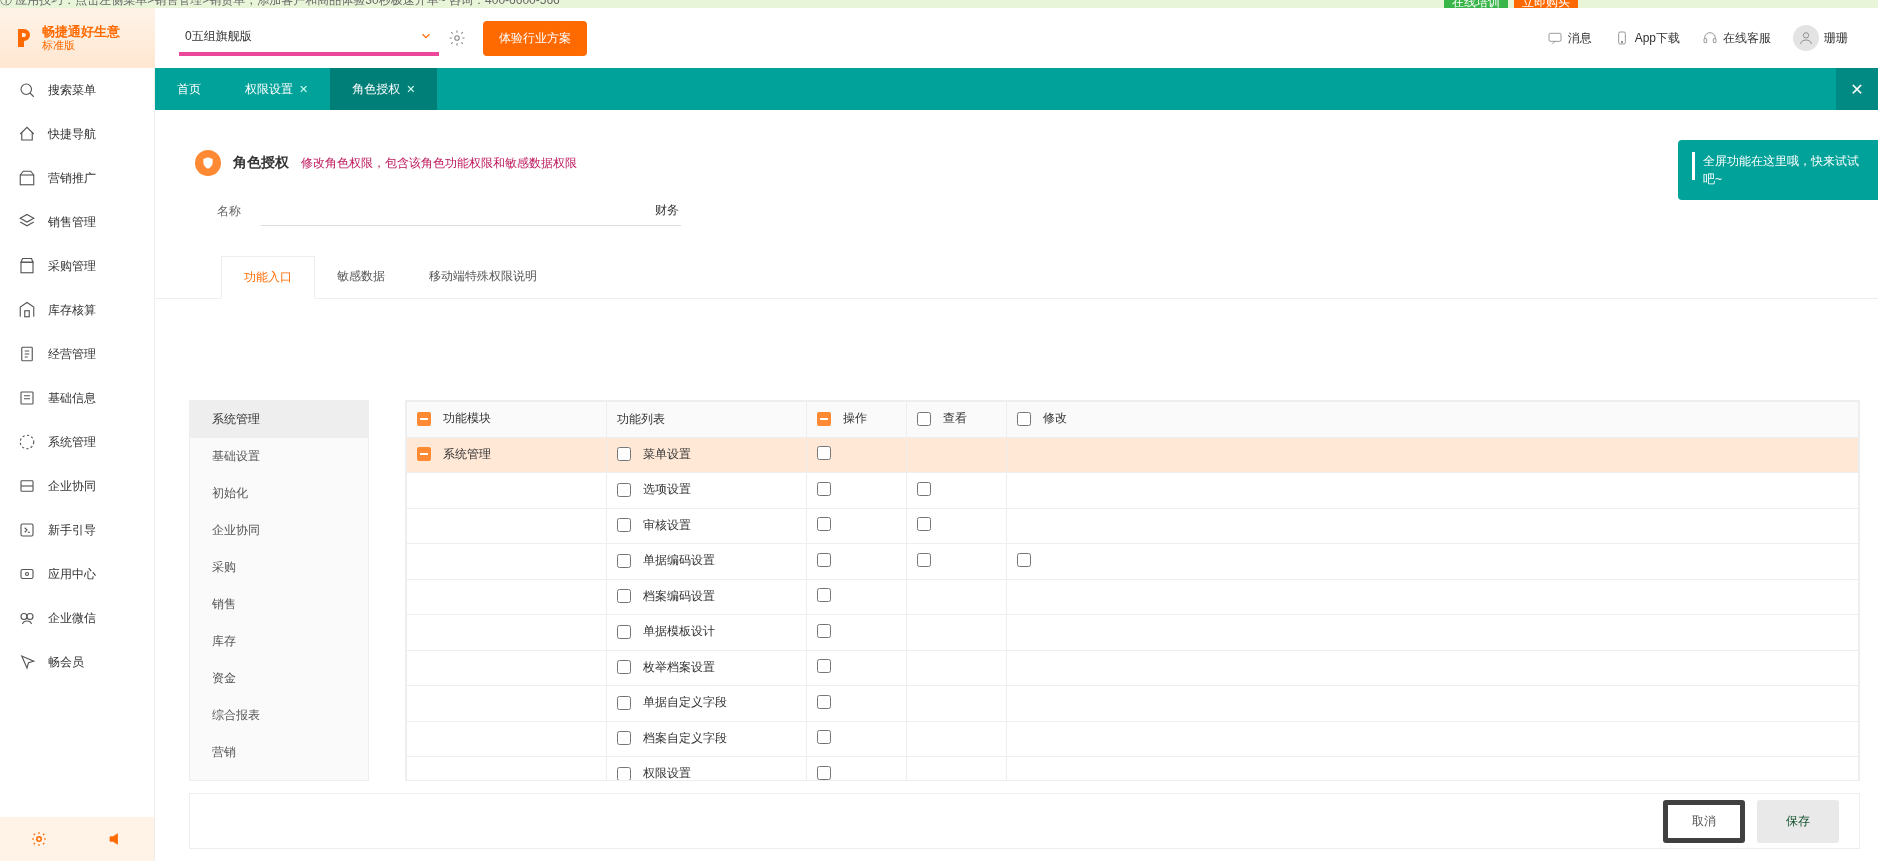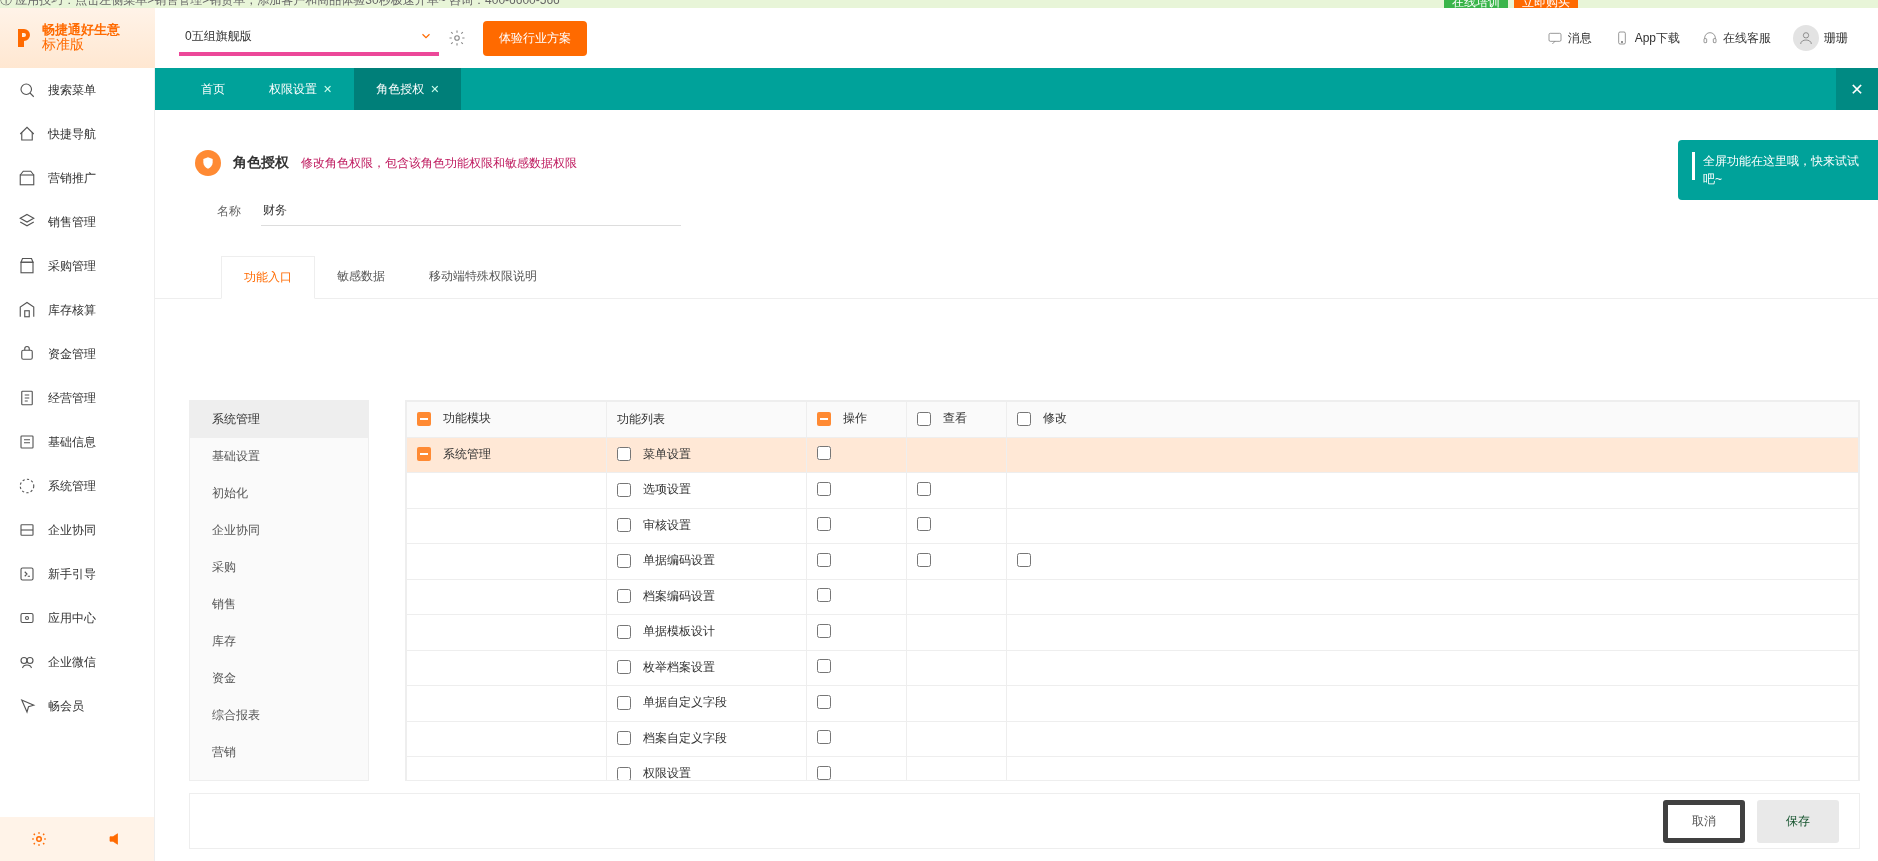--- a/index.html
+++ b/index.html
@@ -12,21 +12,21 @@
 .top-banner .btns{position:absolute;right:300px;top:-8px;display:flex;gap:6px;}
 .top-banner .btn-g{background:#3ab54a;color:#fff;padding:2px 8px;border-radius:2px;}
 .top-banner .btn-o{background:#ff6a00;color:#fff;padding:2px 8px;border-radius:2px;}
 
 
 .hdr{position:absolute;top:8px;left:0;right:0;height:60px;display:flex;align-items:center;}
 .logo{width:155px;height:60px;display:flex;align-items:center;padding-left:12px;gap:6px;background:linear-gradient(180deg,#fff3e8 0%,#ffe7d1 100%);}
 .logo svg{width:24px;height:24px;}
 .logo-text{display:flex;flex-direction:column;line-height:1.1;}
 .logo-text .t1{color:#ff6a00;font-weight:600;font-size:13px;}
-.logo-text .t2{color:#ff6a00;font-size:14px;}
+.logo-text .t2{color:#ff6a00;font-size:11px;}
 .org-sel{width:260px;height:36px;border:none;border-bottom:4px solid #ec4899;margin-left:24px;display:flex;align-items:center;justify-content:space-between;padding:0 6px;color:#333;}
 .org-sel svg{width:14px;height:14px;}
 .gear{width:36px;height:36px;display:flex;align-items:center;justify-content:center;cursor:pointer;}
 .gear svg{width:18px;height:18px;stroke:#888;}
 .btn-orange{background:#ff6a00;color:#fff;padding:9px 16px;border-radius:4px;margin-left:8px;cursor:pointer;}
 .hdr-right{margin-left:auto;display:flex;align-items:center;gap:22px;padding-right:30px;}
 .hdr-right .item{display:flex;align-items:center;gap:5px;color:#666;cursor:pointer;}
 .hdr-right .item svg{width:16px;height:16px;stroke:#666;fill:none;}
 .avatar{width:26px;height:26px;border-radius:50%;background:#e3e3e3;display:flex;align-items:center;justify-content:center;}
 .avatar svg{width:16px;height:16px;fill:#fff;}
@@ -50,21 +50,21 @@
 .page-head{display:flex;align-items:center;gap:12px;padding:40px 40px 10px 40px;}
 .page-head .ic{width:26px;height:26px;border-radius:50%;background:#ff8a33;display:flex;align-items:center;justify-content:center;}
 .page-head .ic svg{width:14px;height:14px;fill:#fff;}
 .page-head .tt{font-size:14px;font-weight:600;}
 .page-head .sub{color:#be185d;}
 .callout{position:absolute;right:0;top:30px;background:#00a29a;color:#fff;padding:12px 14px;border-radius:4px 0 0 4px;max-width:200px;line-height:1.5;}
 .callout::before{content:"";display:inline-block;width:3px;height:28px;background:#fff;float:left;margin-right:8px;}
 
 .name-row{padding:10px 40px 30px 62px;display:flex;align-items:center;gap:20px;}
 .name-row .lbl{color:#666;}
-.name-row .val{width:420px;border-bottom:1px solid #ddd;padding:6px 2px;}
+.name-row .val{width:420px;border-bottom:1px solid #ddd;padding:6px 2px;text-align:right;}
 
 .ctabs{display:flex;gap:0;border-bottom:1px solid #eee;padding-left:34px;}
 .ctabs .ct{padding:12px 22px;cursor:pointer;color:#555;position:relative;}
 .ctabs .ct.active{color:#ff6a00;border:1px solid #eee;border-bottom:1px solid #fff;margin-bottom:-1px;background:#fff;margin-left:32px;}
 
 .worksplit{display:flex;position:absolute;top:290px;left:34px;right:18px;bottom:80px;}
 .cat-list{width:180px;border:1px solid #eee;background:#fafafa;overflow:auto;}
 .cat-list .cat{padding:10px 22px;cursor:pointer;color:#555;}
 .cat-list .cat.active{background:#eee;color:#333;}
 
@@ -194,27 +194,20 @@
         </div>
         <div class="nv">
           <svg viewBox="0 0 24 24">
             <path d="M3 21V8l9-6 9 6v13"></path>
             <rect x="9" y="13" width="6" height="8"></rect>
           </svg>
           <span>库存核算</span>
         </div>
         <div class="nv">
           <svg viewBox="0 0 24 24">
-            <rect x="5" y="7" width="14" height="12" rx="2"></rect>
-            <path d="M9 7V5a3 3 0 0 1 6 0v2"></path>
-          </svg>
-          <span>资金管理</span>
-        </div>
-        <div class="nv">
-          <svg viewBox="0 0 24 24">
             <rect x="5" y="3" width="14" height="18" rx="1"></rect>
             <path d="M9 8h6M9 12h6M9 16h4"></path>
           </svg>
           <span>经营管理</span>
         </div>
         <div class="nv">
           <svg viewBox="0 0 24 24">
             <rect x="4" y="4" width="16" height="16" rx="1"></rect>
             <path d="M8 9h8M8 13h8"></path>
           </svg>
@@ -267,21 +260,21 @@
           <circle cx="12" cy="12" r="3" fill="none" stroke-width="2"></circle>
           <path fill="none" stroke-width="2" d="M12 3v2M12 19v2M5 5l1.5 1.5M17.5 17.5L19 19M3 12h2M19 12h2M5 19l1.5-1.5M17.5 6.5L19 5"></path>
         </svg>
       <svg viewBox="0 0 24 24">
           <path d="M4 9v6h4l6 4V5l-6 4H4z"></path>
         </svg>
     </div>
   </div>
 
   <div class="tabs">
-    <div id="tabs-holder" style="display:flex;padding-left:24px;">
+    <div id="tabs-holder" style="display:flex;">
         <div class="tab">
           <span style="color:#fff">首页</span>
         </div>
         <div class="tab">
           <span style="color:#fff">权限设置</span>
           <span class="x">✕</span>
         </div>
         <div class="tab active">
           <span style="color:#fff">角色授权</span>
           <span class="x">✕</span>

